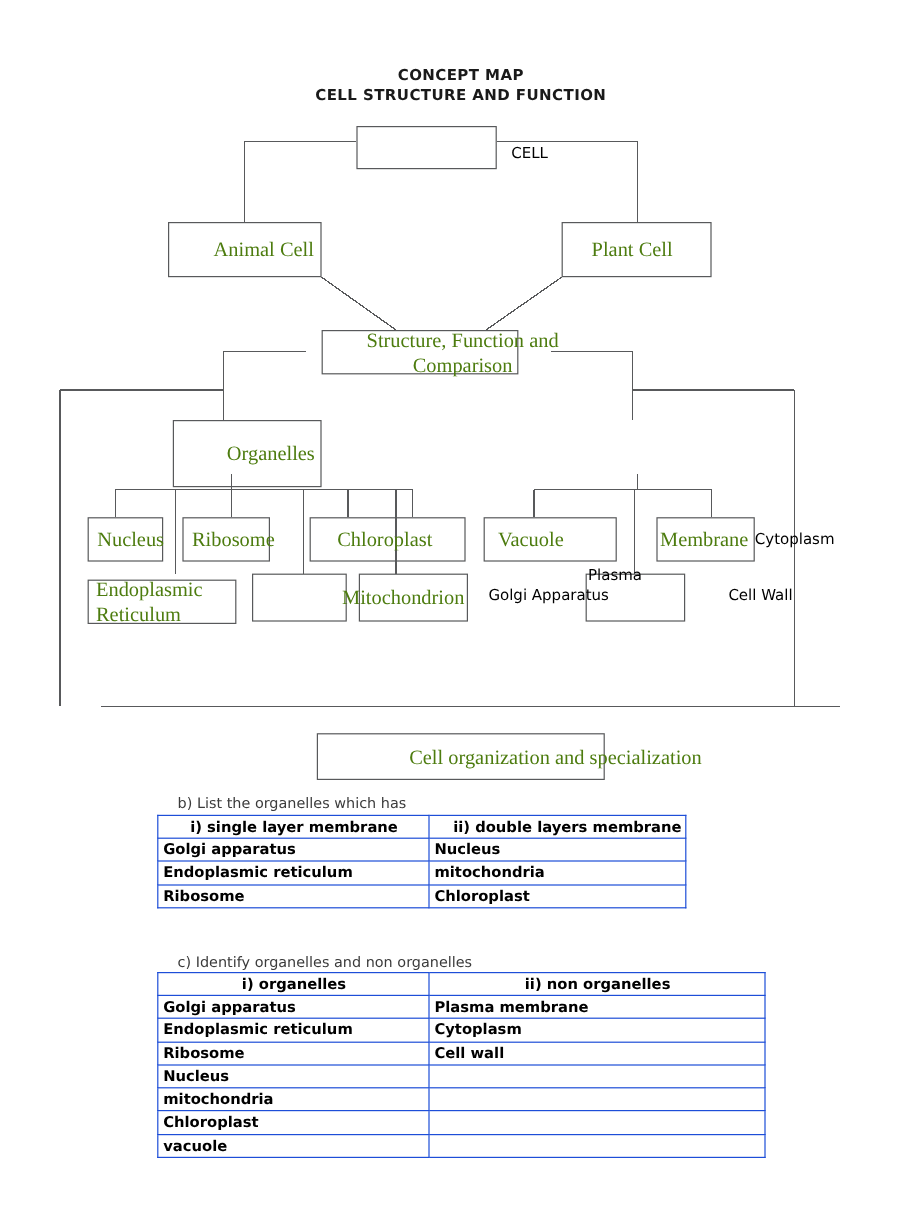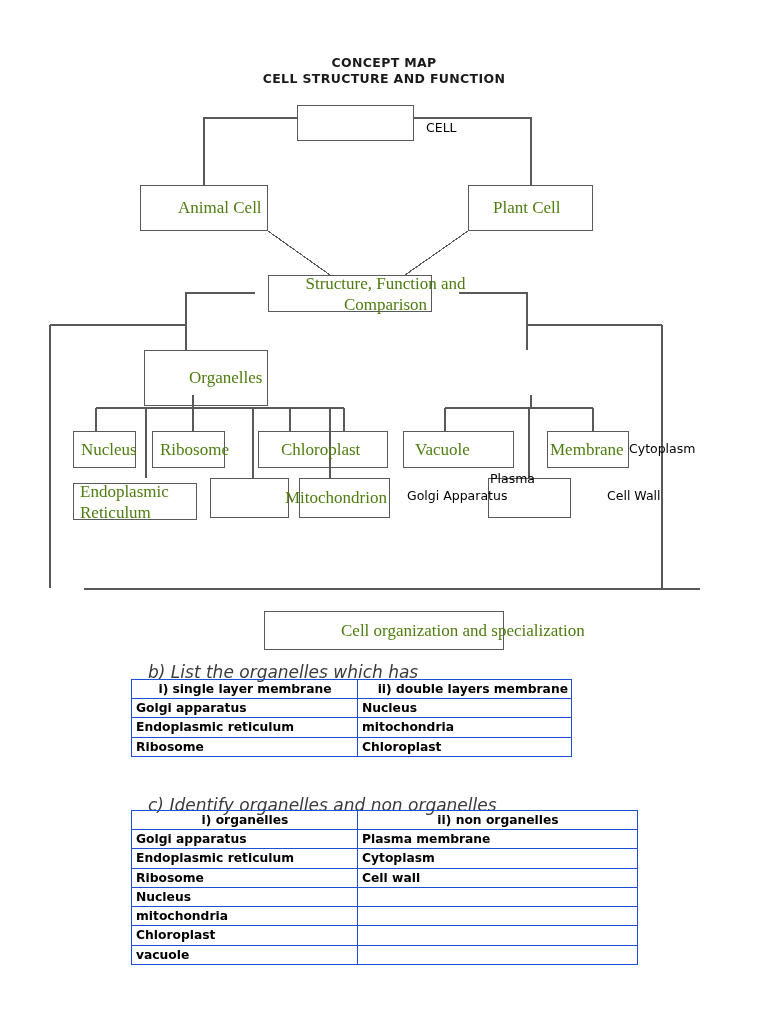--- a/index.html
+++ b/index.html
@@ -71,24 +71,23 @@
     white-space: nowrap;
     line-height: 1.25;
   }
   .clip-label {
     overflow: hidden;
   }
 
   
   .q-label {
     position: absolute;
-    font-size: 17px;
+    font-size: 12px;
     color: #3b3b3b;
     white-space: nowrap;
-    font-style: italic;
   }
   table.answer-table {
     position: absolute;
     border-collapse: collapse;
     font-family: "DejaVu Sans", sans-serif;
     font-weight: bold;
     font-size: 12.3px;
     color: #000000;
     table-layout: fixed;
   }

